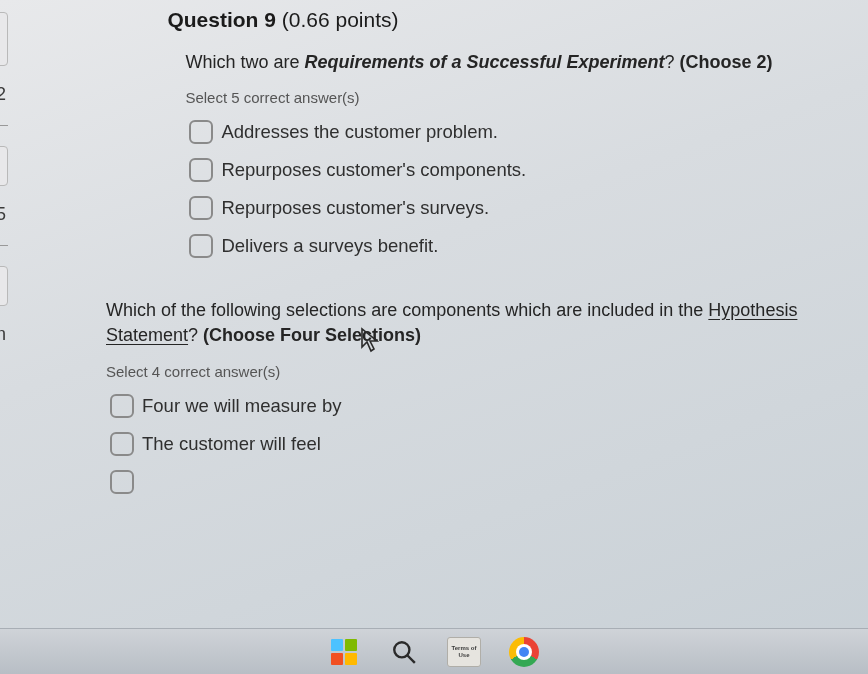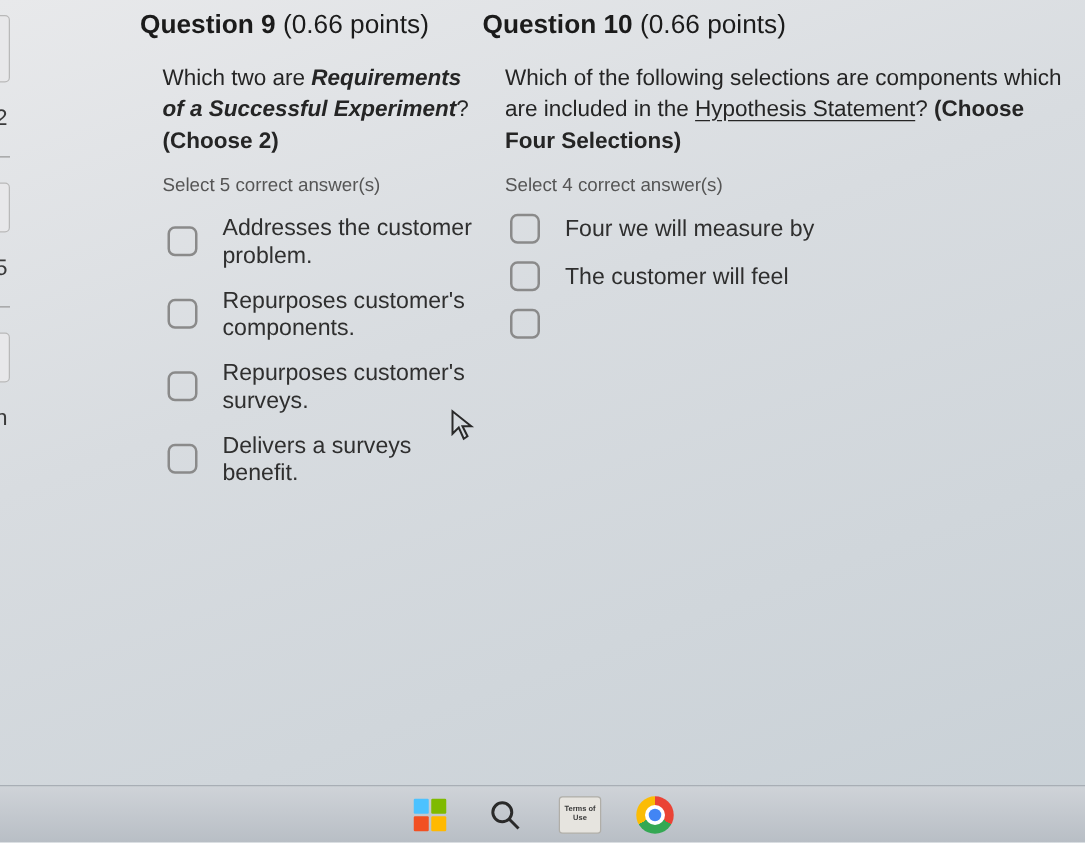--- a/index.html
+++ b/index.html
@@ -36,25 +36,26 @@
     color: #3a3a3a;
   }
   .left-nav .sep {
     height: 1px;
     background: #999;
     margin: 2px 0 2px 24px;
   }
 
   .content {
     position: absolute;
-    left: 112px;
+    left: 88px;
     top: 8px;
     right: 16px;
     display: flex;
-    flex-direction: row;
+    flex-direction: column;
+    align-items: center;
   }
 
   .q-block { margin-bottom: 40px; }
 
   .q-head {
     font-size: 21px;
     color: #1b1b1b;
     margin-bottom: 18px;
   }
   .q-head .qnum { font-weight: 700; }
@@ -78,21 +79,21 @@
 
   .choices {
     display: flex;
     flex-direction: column;
     gap: 14px;
     margin-left: 22px;
   }
   .choice {
     display: flex;
     align-items: center;
-    gap: 20px;
+    gap: 8px;
     font-size: 18.5px;
     color: #2f2f2f;
     cursor: pointer;
   }
   .cbox {
     width: 24px;
     height: 24px;
     border: 2px solid #8a8a8a;
     border-radius: 6px;
     background: rgba(255,255,255,0);
@@ -213,24 +214,20 @@
         <span>Repurposes customer's surveys.</span>
       </label>
       <label class="choice">
         <span class="cbox"></span>
         <span>Delivers a surveys benefit.</span>
       </label>
     </div>
   </div>
 
   <div class="q-block">
-    <div class="q-head">
-      <span class="qnum">Question 10</span>
-      <span class="qpts">(0.66 points)</span>
-    </div>
     <div class="q-prompt">
       <span>Which of the following selections are components which are included in the </span><span class="underline">Hypothesis Statement</span><span>? </span><span class="bold">(Choose Four Selections)</span>
     </div>
     <div class="q-sub">Select 4 correct answer(s)</div>
     <div class="choices">
       <label class="choice">
         <span class="cbox"></span>
         <span>Four we will measure by</span>
       </label>
       <label class="choice">

